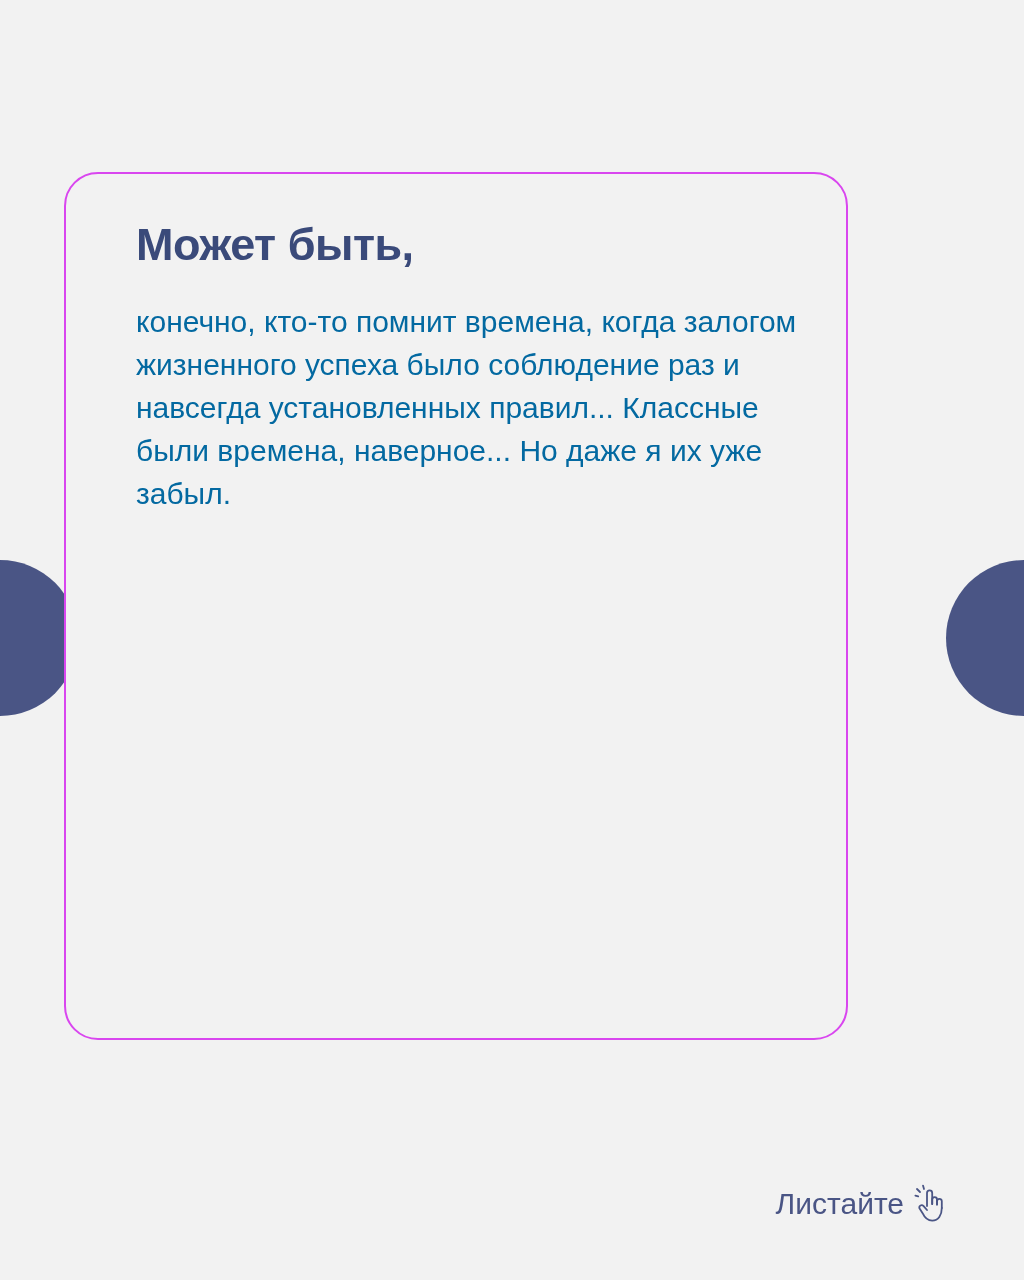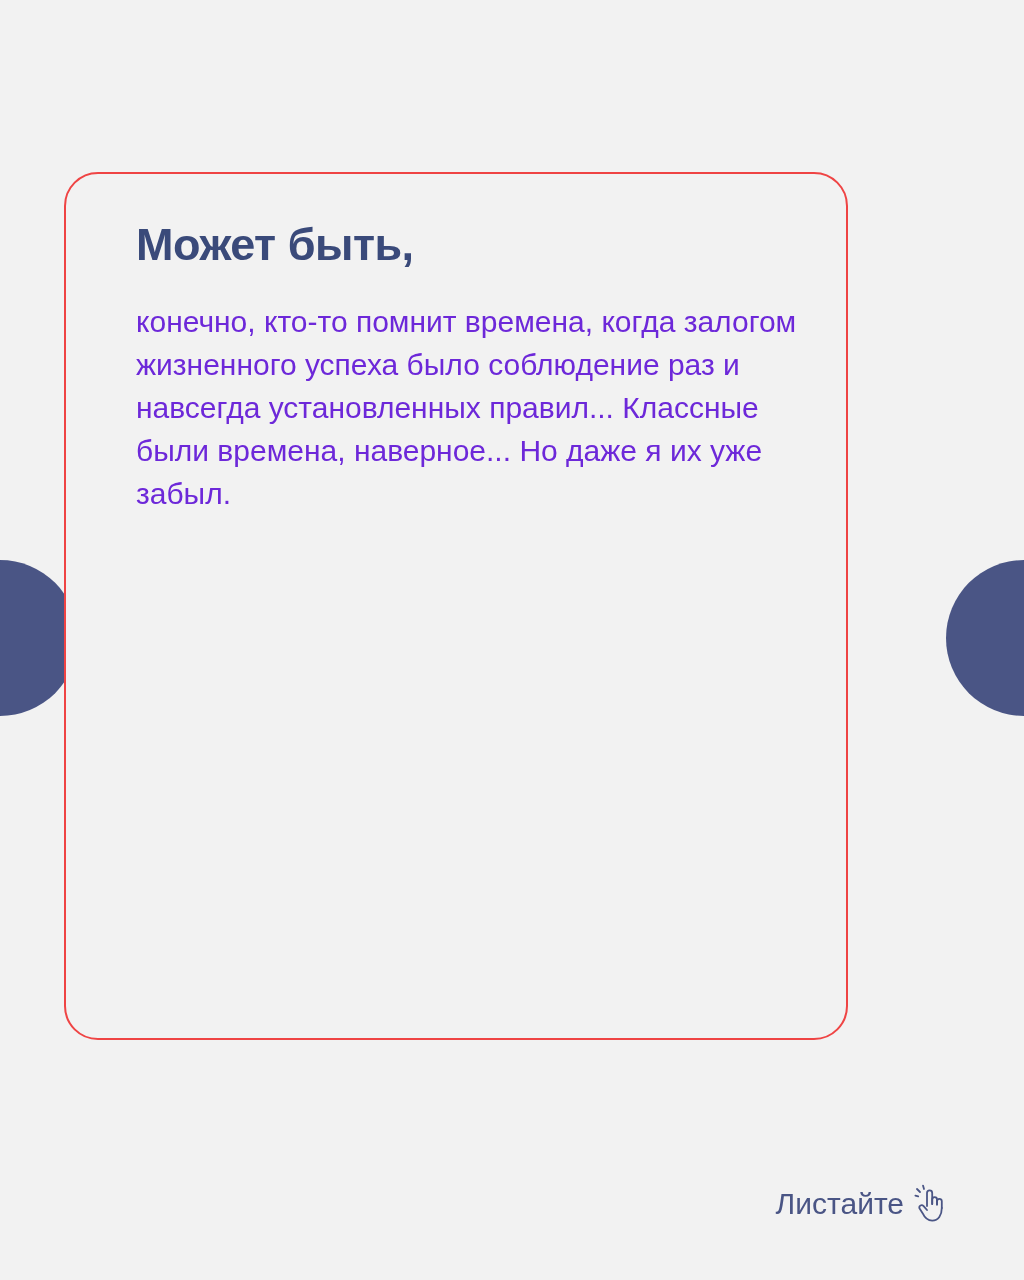--- a/index.html
+++ b/index.html
@@ -33,40 +33,40 @@
   .circle.left  { left: -78px; }
   .circle.right { right: -78px; }
 
   .card {
     position: absolute;
     left: 64px;
     top: 172px;
     width: 784px;
     height: 868px;
     box-sizing: border-box;
-    border: 2px solid #ef4444;
+    border: 2px solid #d946ef;
     border-radius: 34px;
     background: #f2f2f2;
     padding: 46px 34px 40px 70px;
   }
 
   .card-title {
     margin: 0 0 30px 0;
     font-size: 45px;
     line-height: 1.1;
     font-weight: 700;
     color: #3a4a7a;
     letter-spacing: -0.5px;
   }
 
   .card-body p {
     margin: 0;
     font-size: 30px;
     line-height: 1.44;
-    color: #6d28d9;
+    color: #0369a1;
     font-weight: 400;
   }
 
   .footer {
     position: absolute;
     right: 74px;
     bottom: 56px;
     display: flex;
     align-items: center;
     gap: 10px;

